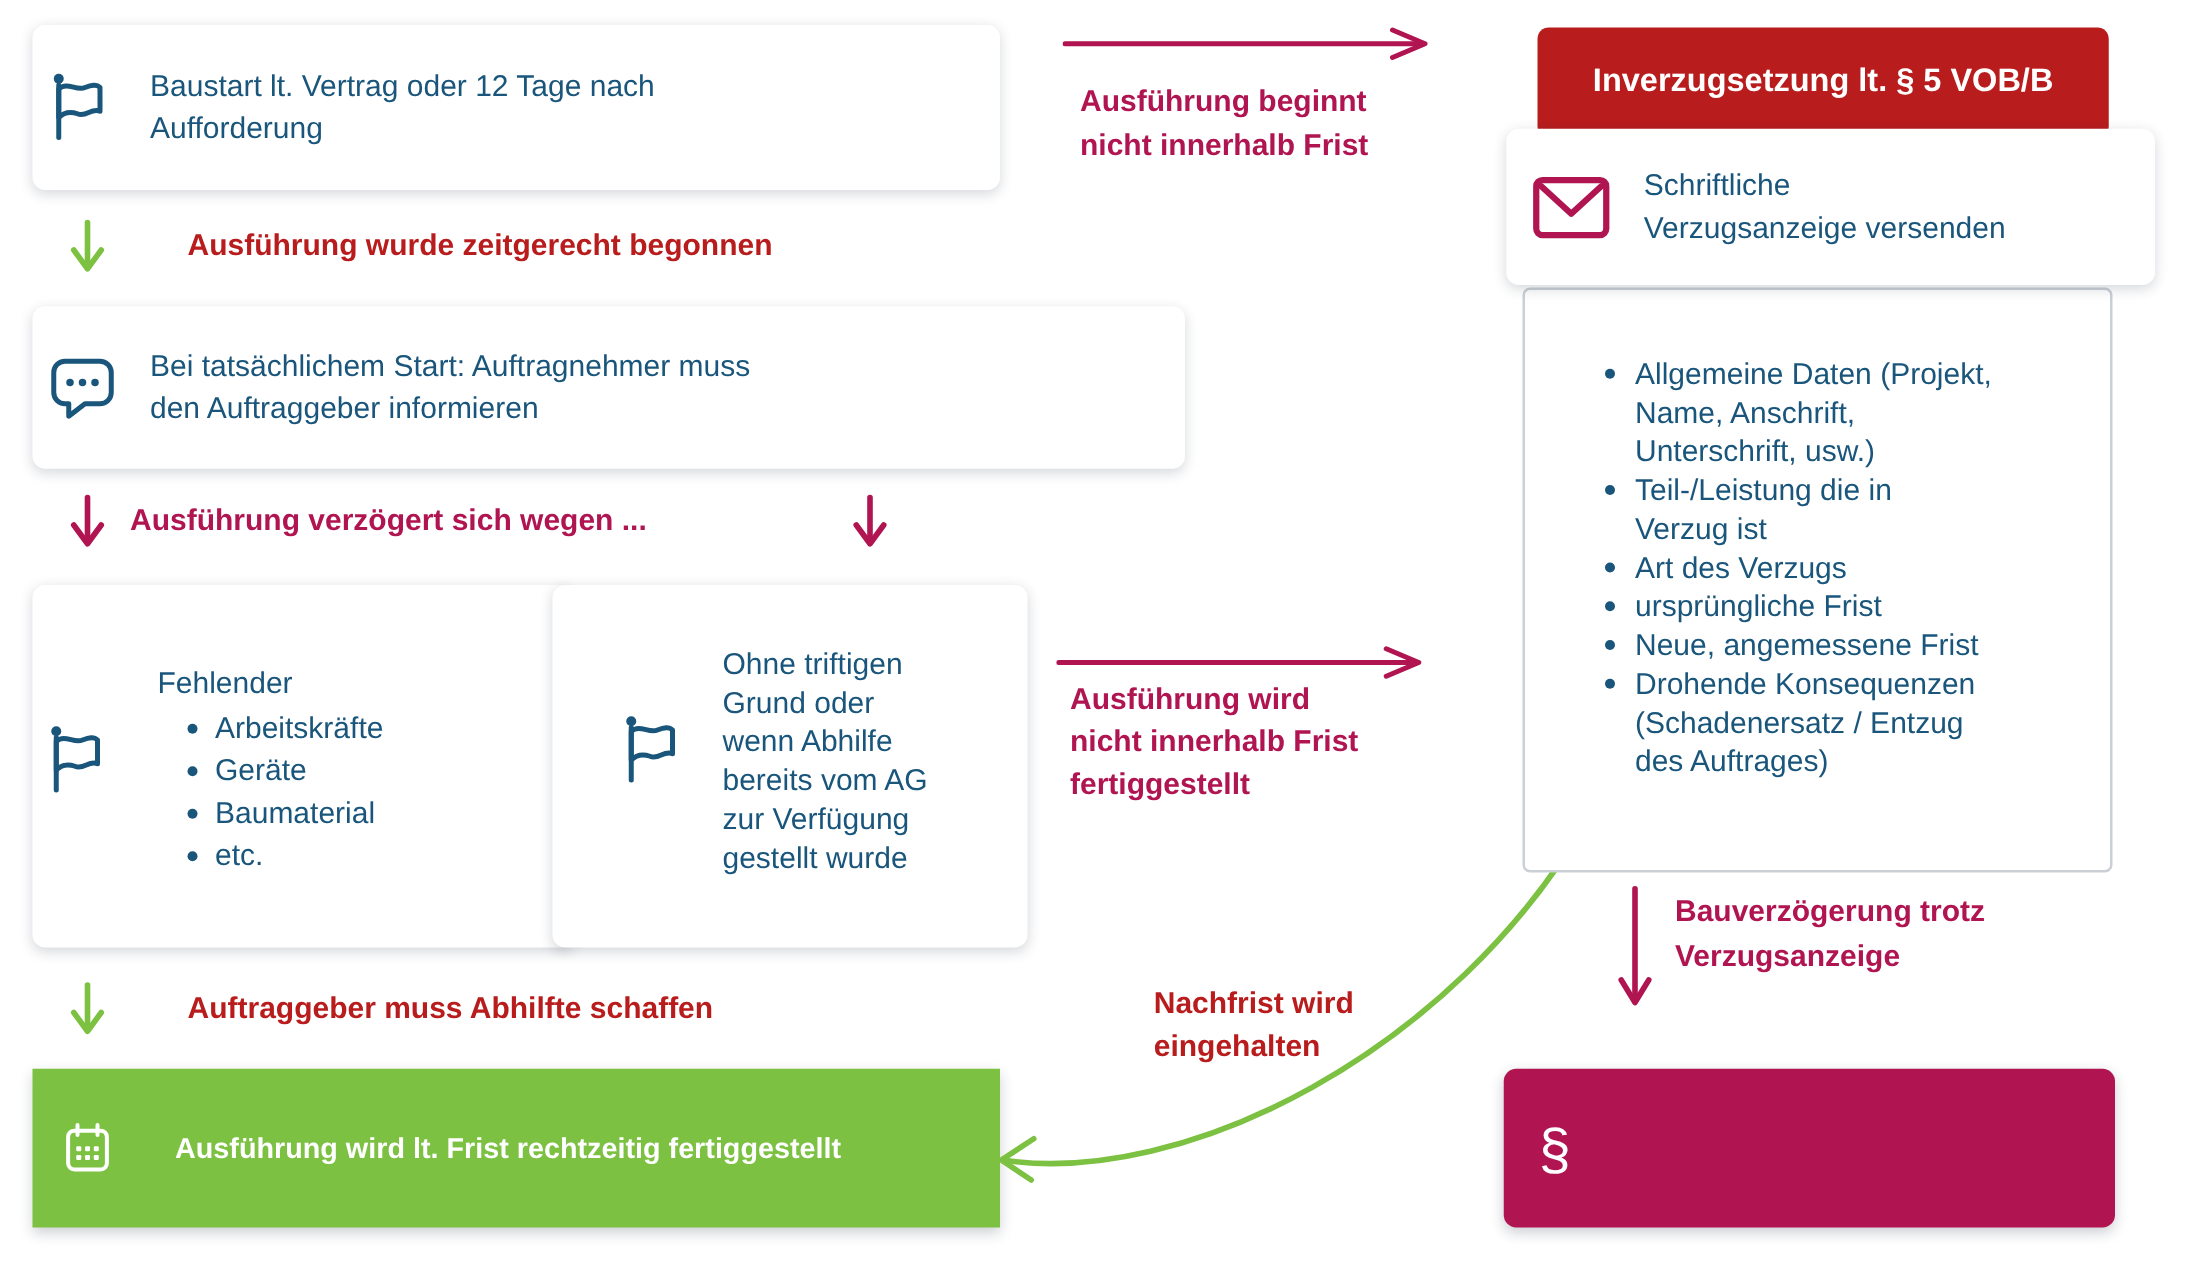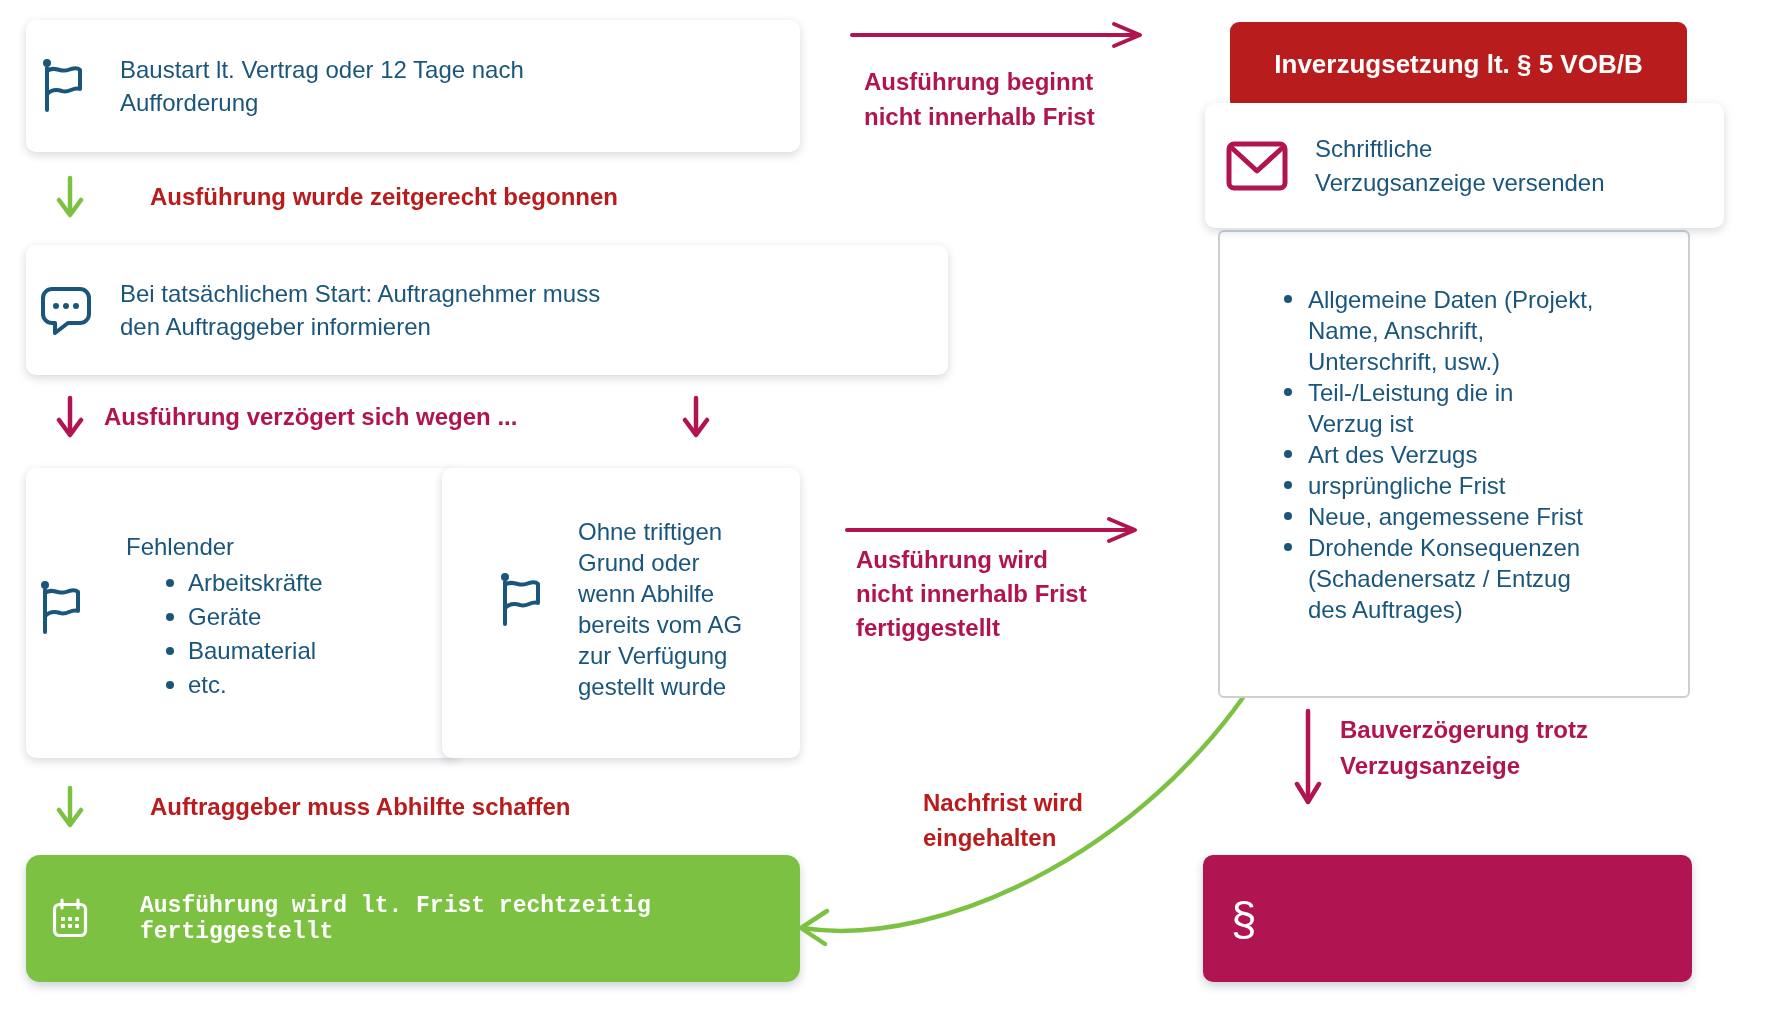--- a/index.html
+++ b/index.html
@@ -4,21 +4,21 @@
 <style>
   html,body{margin:0;padding:0;background:#fff;}
   .canvas{position:relative;width:1768px;height:1011px;background:#ffffff;overflow:hidden;
           font-family:"Liberation Sans",sans-serif;}
 
   .card{position:absolute;background:#ffffff;border-radius:10px;
         box-shadow:0 3px 10px rgba(30,40,60,.18);}
   #card1{left:26px;top:20px;width:774px;height:132px;}
   #card2{left:26px;top:245px;width:922px;height:130px;}
   #card3{left:26px;top:468px;width:433px;height:290px;}
-  #card4{left:442px;top:468px;width:358px;height:290px;}
+  #card4{left:442px;top:468px;width:358px;height:290px;padding-left:22px;}
 
   .blue-text{color:#1a567c;font-size:24px;line-height:33px;}
   .ml{white-space:pre-line;}
   .vcenter{position:absolute;top:50%;transform:translateY(-50%);}
 
   .abs{position:absolute;}
 
   .flow-label{position:absolute;font-size:24px;font-weight:700;white-space:pre-line;}
   .green-t{color:#b91c1c;margin-left:46px;}
   .crimson-t{color:#b01552;}
@@ -26,29 +26,29 @@
   #label-begun{left:104px;top:183px;}
   #label-delayed{left:104px;top:403px;}
   #label-remedy{left:104px;top:793px;}
   #label-arrow-top{left:864px;top:64px;line-height:35px;}
   #label-arrow-mid{left:856px;top:543px;line-height:34px;}
   #label-grace{left:877px;top:785px;line-height:35px;}
   #label-despite{left:1340px;top:712px;line-height:36px;}
 
   
   #card3-title{position:absolute;left:100px;top:62px;}
-  #card3-list{position:absolute;left:140px;top:98px;margin:0;padding:0;list-style:none;}
+  #card3-list{position:absolute;left:124px;top:98px;margin:0;padding:0;list-style:none;}
   #card3-list li{position:relative;padding-left:22px;font-size:24px;line-height:34px;color:#1a567c;}
   #card3-list li::before{content:"";position:absolute;left:0;top:13px;width:8px;height:8px;
                          border-radius:50%;background:#1a567c;}
   #card4-text{position:absolute;left:136px;top:48px;line-height:31px;}
 
   
   #green-box{position:absolute;left:26px;top:855px;width:774px;height:127px;background:#7cc142;
-             border-radius:14px;box-shadow:0 4px 10px rgba(30,40,60,.22);font-family:Liberation Mono, monospace;}
+             border-radius:0;box-shadow:0 4px 10px rgba(30,40,60,.22);}
   #green-box-text{position:absolute;left:114px;top:50%;transform:translateY(-50%);
                   color:#fff;font-weight:700;font-size:23px;}
 
   
   #header-box{position:absolute;left:1230px;top:22px;width:457px;height:88px;background:#b91c1c;
               border-radius:9px;display:flex;align-items:center;justify-content:center;
               padding-bottom:4px;box-sizing:border-box;z-index:2;}
   #header-box span{color:#fff;font-weight:700;font-size:26px;}
   #notice-card{position:absolute;left:1205px;top:103px;width:519px;height:125px;background:#fff;
                border-radius:10px;box-shadow:0 3px 10px rgba(30,40,60,.18);z-index:3;}

